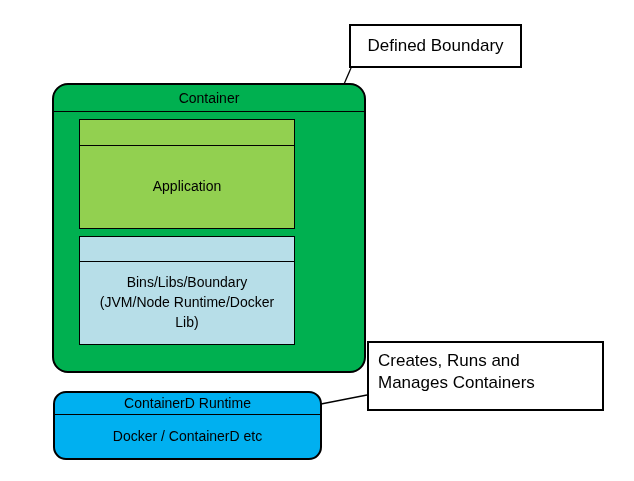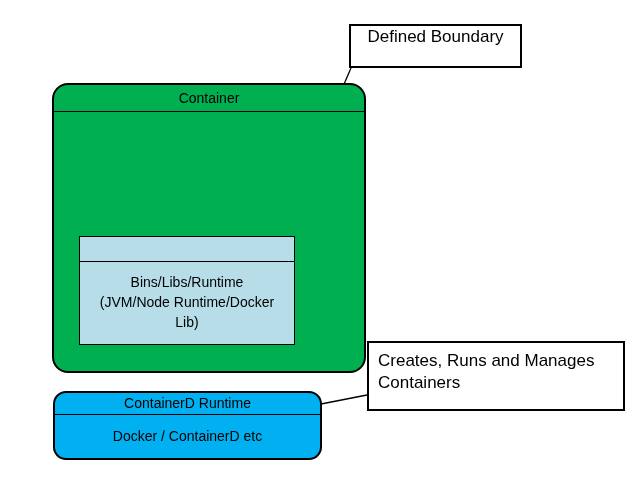--- a/index.html
+++ b/index.html
@@ -102,48 +102,55 @@
     background: #ffffff;
     border: 2px solid #000000;
     box-sizing: border-box;
     font-size: 17px;
     line-height: 22px;
   }
   .callout-defined-boundary {
     left: 349px; top: 24px;
     width: 173px; height: 44px;
     display: flex;
+    align-items: center;
     justify-content: center;
     text-align: center;
   }
   .callout-creates-runs {
     left: 367px; top: 341px;
-    width: 258px; height: 70px;
+    width: 237px; height: 70px;
     padding: 7px 9px;
     text-align: left;
   }
 </style>
 </head>
 <body>
 
 <div class="canvas">
 
   <svg class="leader-svg">
     <line x1="351" y1="68" x2="325" y2="128" stroke="#000000" stroke-width="1.3"></line>
     <line x1="367" y1="395" x2="321" y2="404" stroke="#000000" stroke-width="1.3"></line>
   </svg>
 
   <div class="container-box">
     <div class="container-title">Container</div>
 
+    <div class="inner-box application-box">
+      <div class="inner-strip"></div>
+      <div class="inner-body">
+        <span>Application</span>
+      </div>
+    </div>
 
     <div class="inner-box bins-box">
       <div class="inner-strip"></div>
       <div class="inner-body">
-        <div>Bins/Libs/Runtime</div>
+        <div>Bins/Libs/Boundary</div>
         <div>(JVM/Node Runtime/Docker</div>
         <div>Lib)</div>
       </div>
     </div>
   </div>
 
   <div class="runtime-box">
     <div class="runtime-title">ContainerD Runtime</div>
     <div class="runtime-body">
       <span>Docker / ContainerD etc</span>

